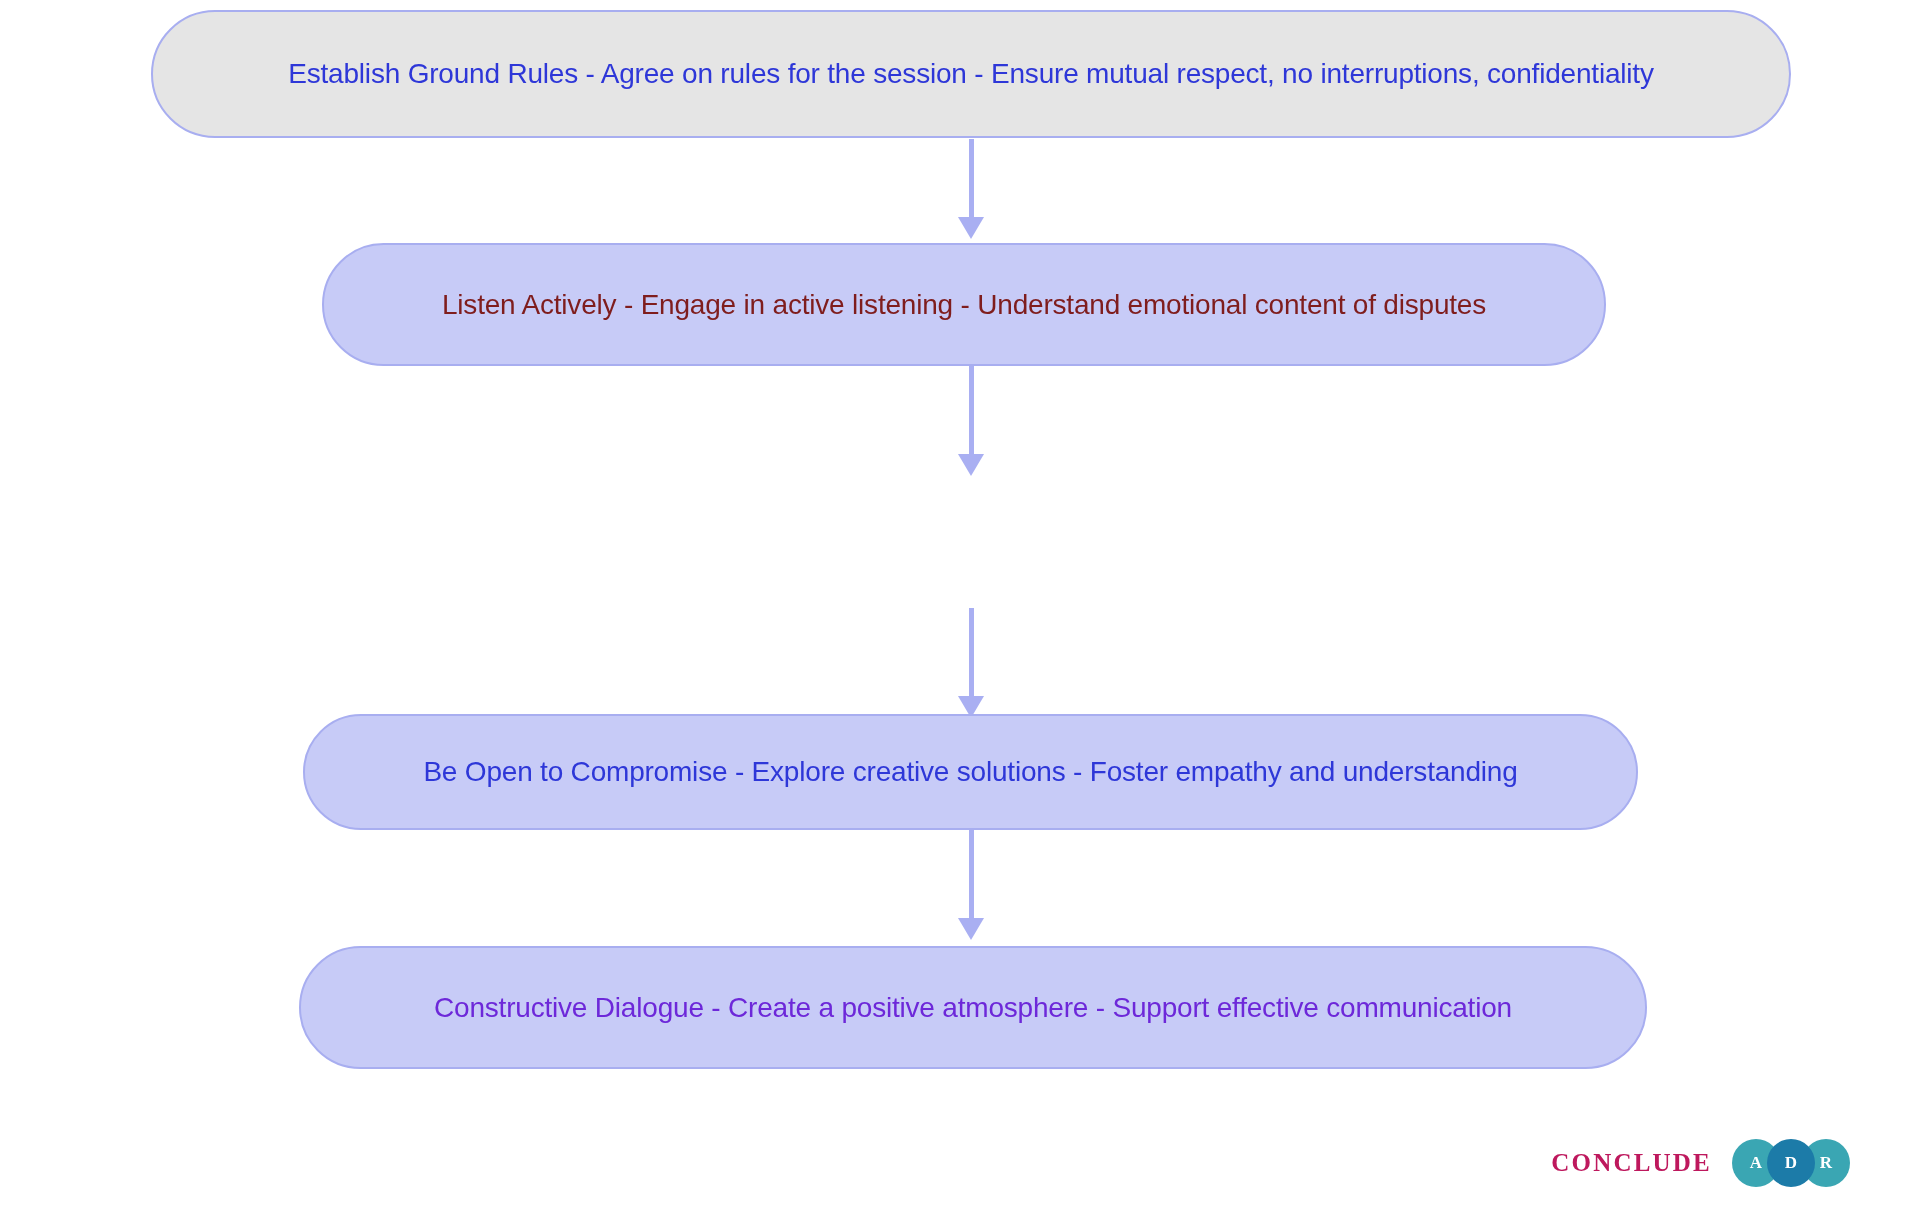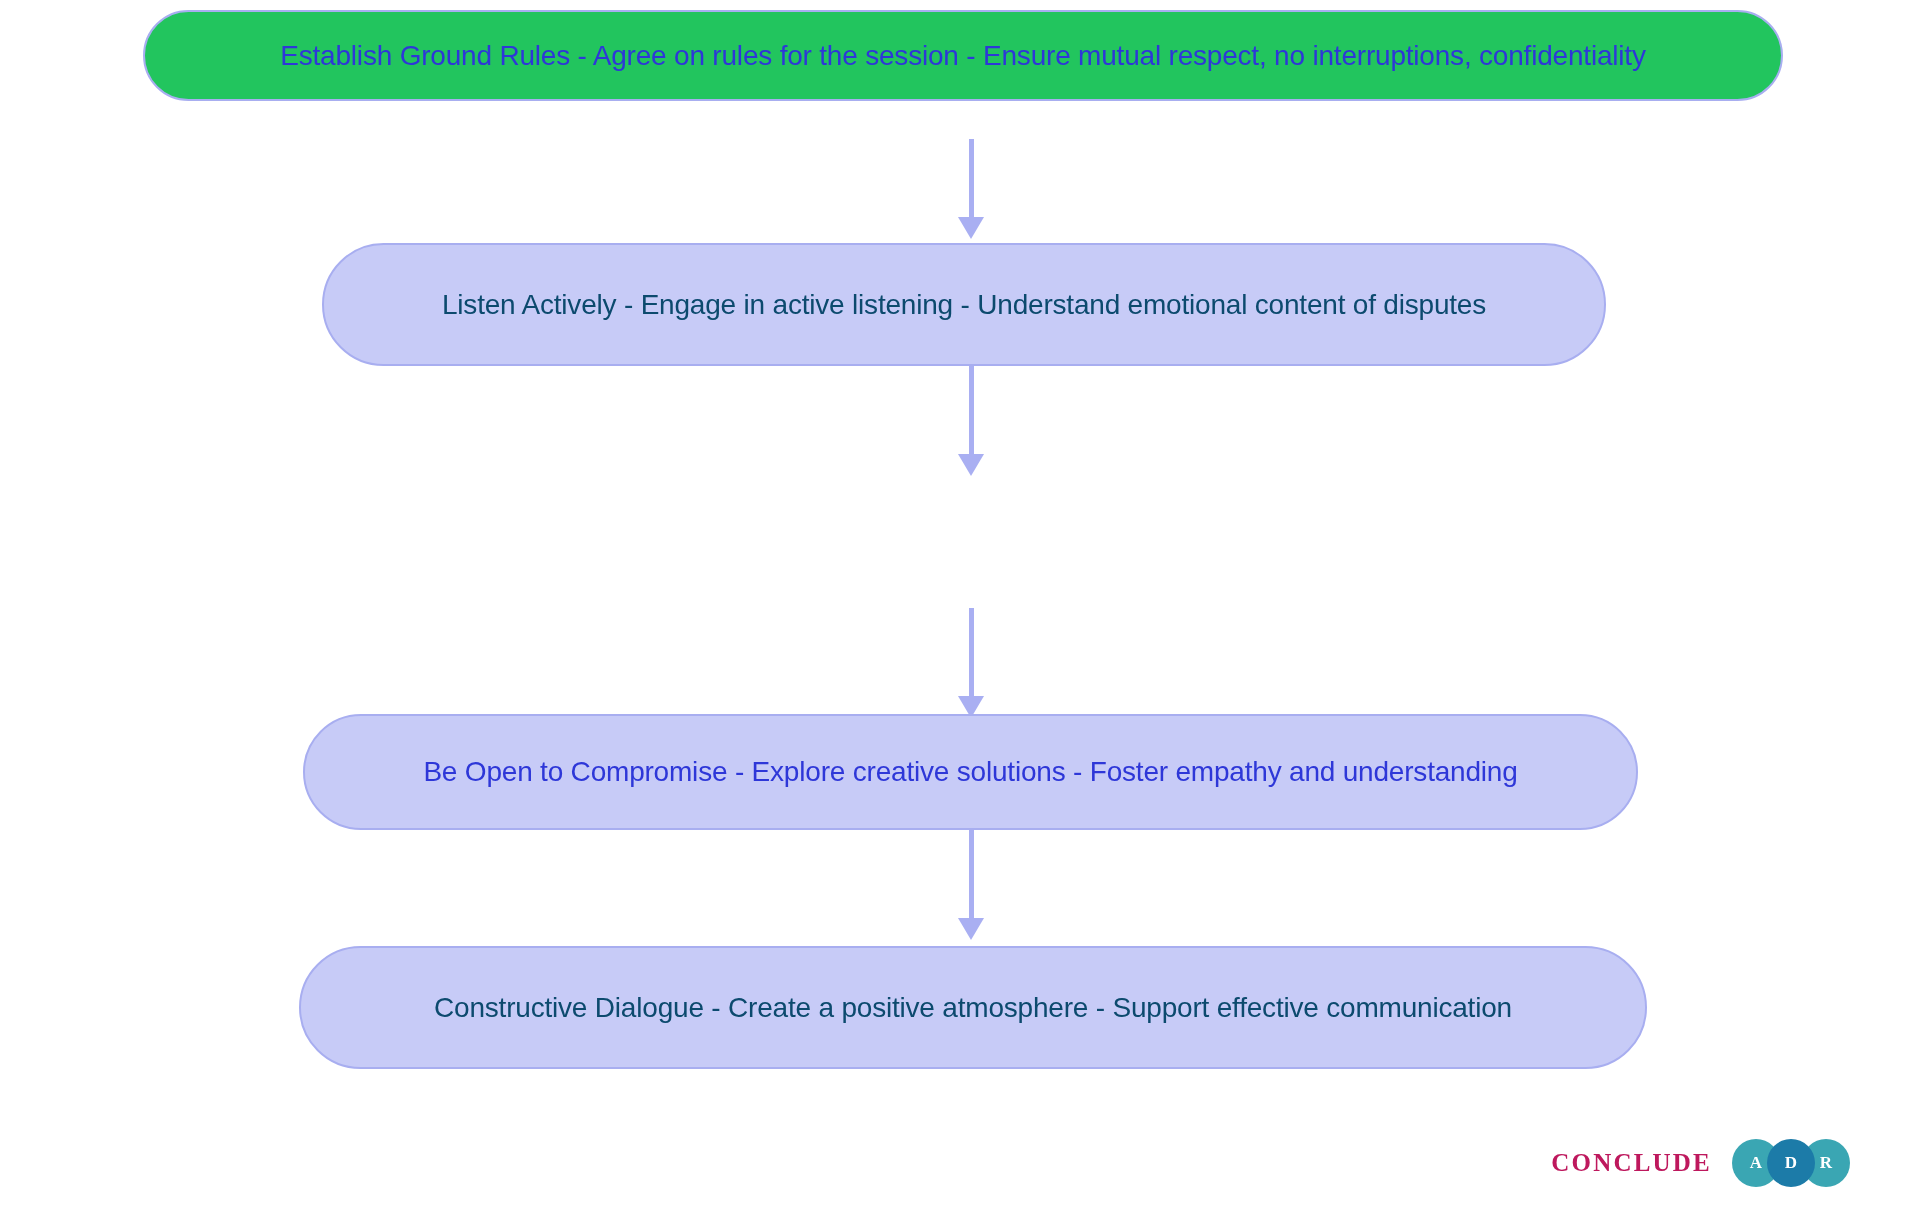--- a/index.html
+++ b/index.html
@@ -100,30 +100,30 @@
   }
   #brand-logo .circ.a { left: 0;   background: #3AA6B3; }
   #brand-logo .circ.r { left: 70px; background: #3AA6B3; }
   #brand-logo .circ.d { left: 35px; background: #1C7BA8; z-index: 2; }
 </style>
 </head>
 <body style="background: rgb(255, 255, 255);">
 
 <div id="flowchart">
 
-  <div class="node" style="left: 143px; top: 10px; width: 1640px; height: 91px; background: #22c55e; border-color: rgb(168, 174, 240); color: rgb(46, 55, 216);">
+  <div class="node" style="left: 151px; top: 10px; width: 1640px; height: 128px; background: #e5e5e5; border-color: rgb(168, 174, 240); color: rgb(46, 55, 216);">
     <span>Establish Ground Rules - Agree on rules for the session - Ensure mutual respect, no interruptions, confidentiality</span>
   </div>
 
   <div class="arrow" style="left:959px; top:139px; height:100px;">
     <div class="shaft" style="background: rgb(169, 175, 242);"></div>
     <div class="head" style="border-top-color: rgb(169, 175, 242);"></div>
   </div>
 
-  <div class="node" style="left: 322px; top: 243px; width: 1284px; height: 123px; background: rgb(199, 203, 247); border-color: rgb(168, 174, 240); color: #0c4a6e; text-align: right;">
+  <div class="node" style="left: 322px; top: 243px; width: 1284px; height: 123px; background: rgb(199, 203, 247); border-color: rgb(168, 174, 240); color: #7f1d1d; text-align: right;">
     <span>Listen Actively - Engage in active listening - Understand emotional content of disputes</span>
   </div>
 
   <div class="arrow" style="left:959px; top:366px; height:110px;">
     <div class="shaft" style="background: rgb(169, 175, 242);"></div>
     <div class="head" style="border-top-color: rgb(169, 175, 242);"></div>
   </div>
 
 
   <div class="arrow" style="left:959px; top:608px; height:110px;">
@@ -133,21 +133,21 @@
 
   <div class="node" style="left: 303px; top: 714px; width: 1335px; height: 116px; background: rgb(199, 203, 247); border-color: rgb(168, 174, 240); color: rgb(46, 55, 216); align-items: center;">
     <span>Be Open to Compromise - Explore creative solutions - Foster empathy and understanding</span>
   </div>
 
   <div class="arrow" style="left:959px; top:830px; height:110px;">
     <div class="shaft" style="background: rgb(169, 175, 242);"></div>
     <div class="head" style="border-top-color: rgb(169, 175, 242);"></div>
   </div>
 
-  <div class="node" style="left: 299px; top: 946px; width: 1348px; height: 123px; background: rgb(199, 203, 247); border-color: rgb(168, 174, 240); color: #0c4a6e;">
+  <div class="node" style="left: 299px; top: 946px; width: 1348px; height: 123px; background: rgb(199, 203, 247); border-color: rgb(168, 174, 240); color: #6d28d9;">
     <span>Constructive Dialogue - Create a positive atmosphere - Support effective communication</span>
   </div>
 
 </div>
 
 <div id="brand-logo">
   <span class="wordmark">CONCLUDE</span>
   <span class="circles">
     <span class="circ a" style="background: rgb(58, 166, 179);">A</span>
     <span class="circ r" style="background: rgb(58, 166, 179);">R</span>

